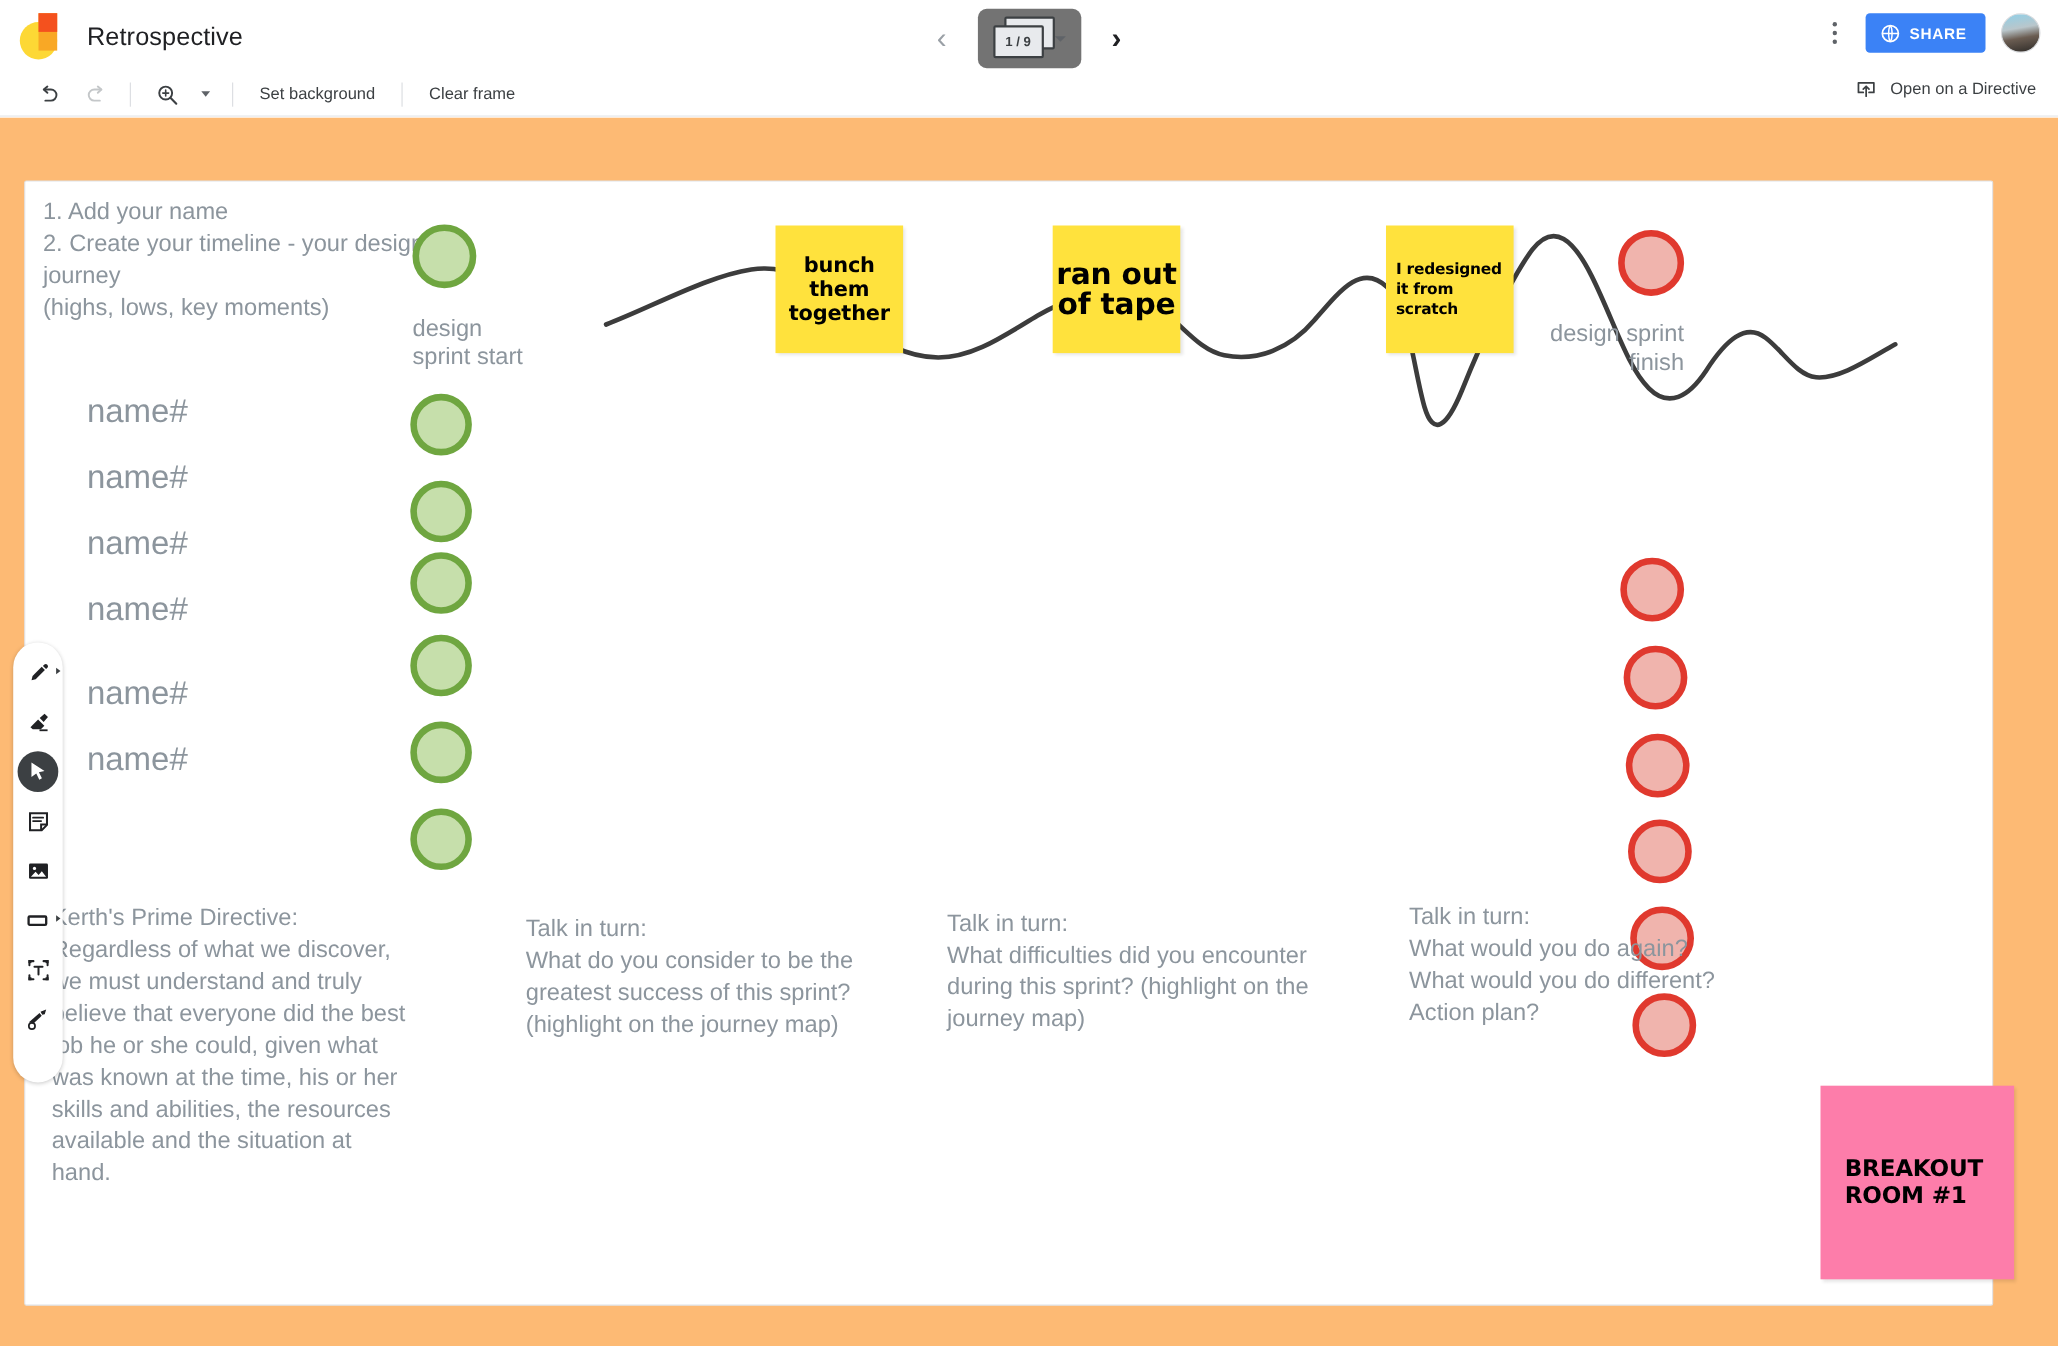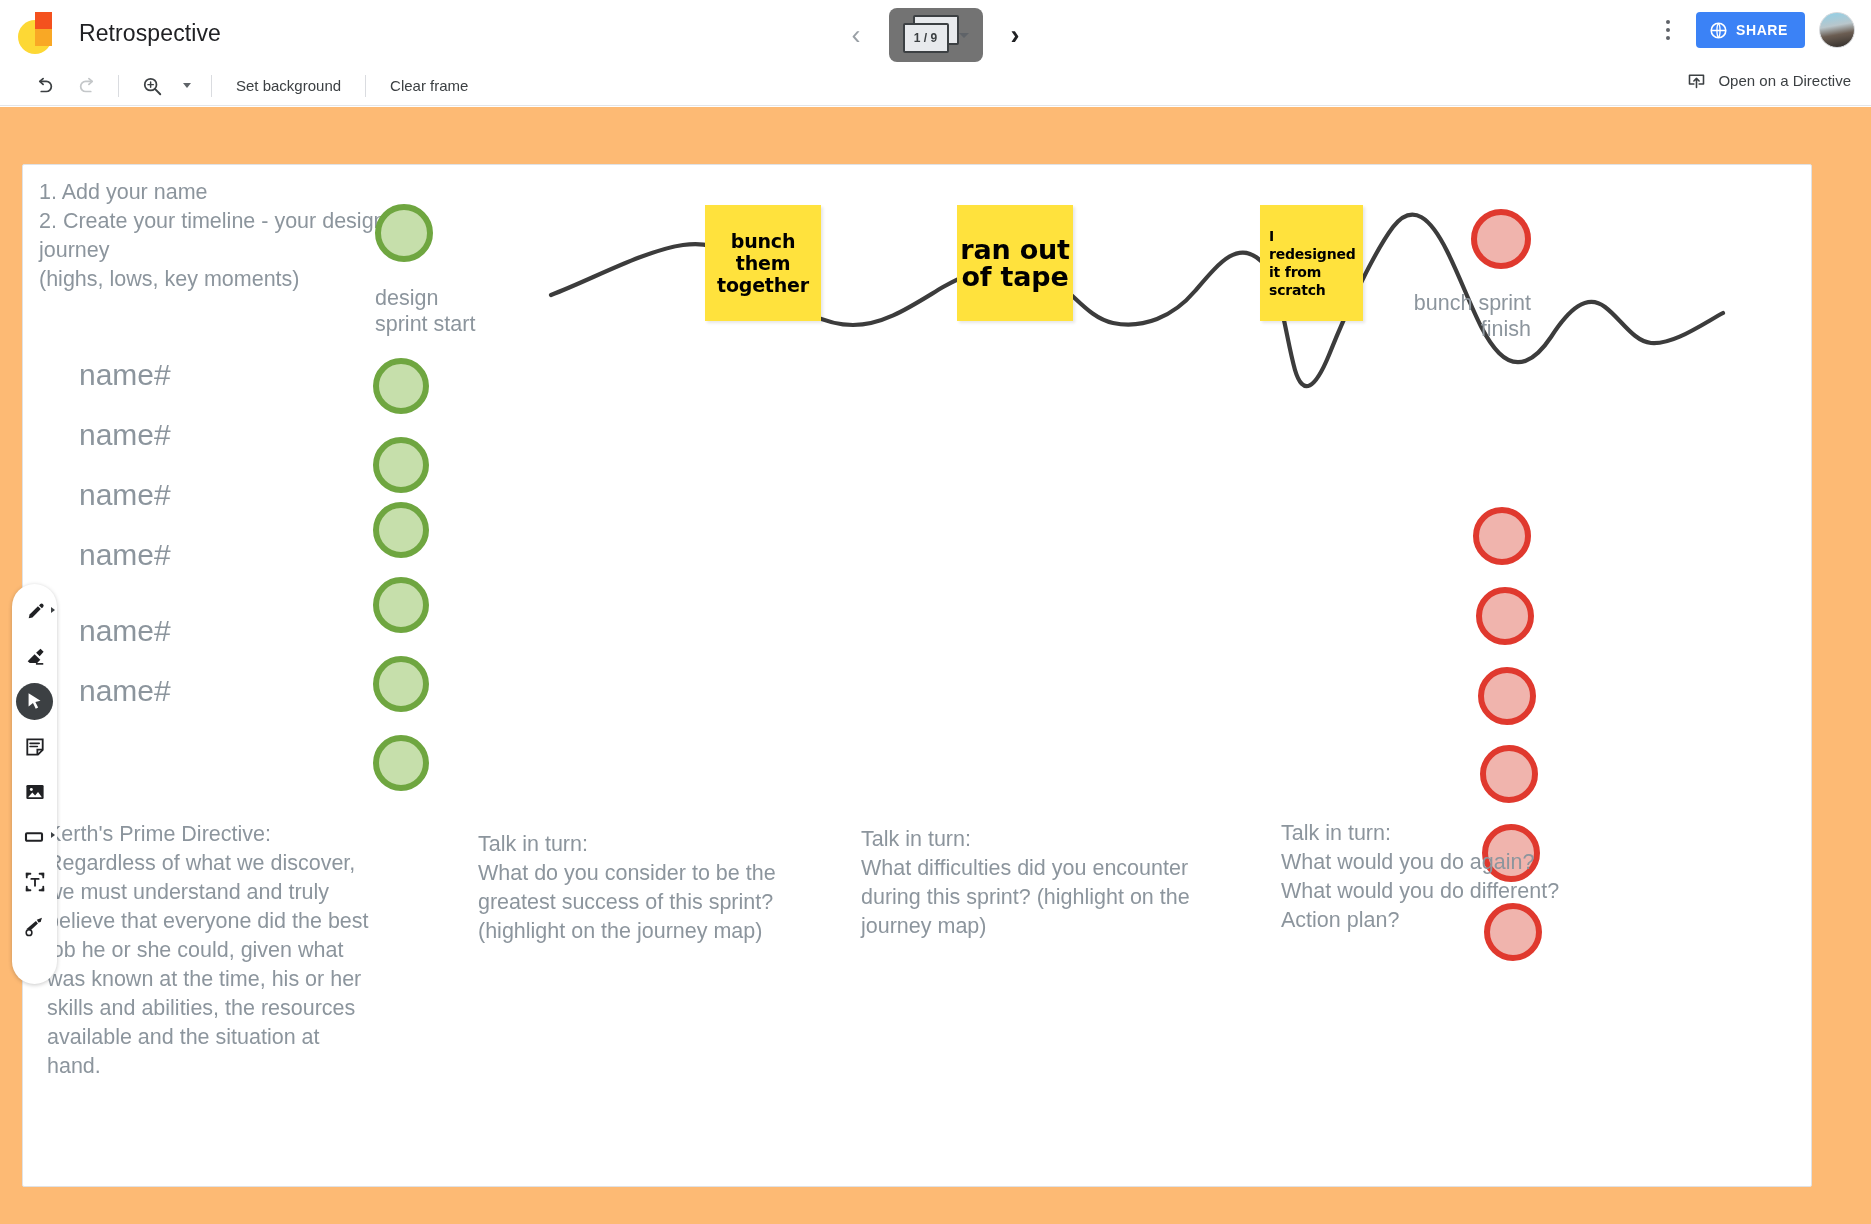--- a/index.html
+++ b/index.html
@@ -272,21 +272,21 @@
                C 1444 126, 1456 168, 1476 188 C 1494 206, 1512 196, 1528 172
                C 1546 144, 1564 128, 1582 142 C 1598 154, 1610 176, 1628 178
                C 1650 180, 1678 160, 1700 148" fill="none" stroke="#3c3c3c" stroke-width="4.2" stroke-linecap="round"></path>
     </svg>
 
     <div class="circle green" style="left:352px; top:39px; width:58px; height:58px;"></div>
     <div class="lbl" style="left:352px; top:120px; width:130px; white-space:pre-line;">design
 sprint start</div>
 
     <div class="circle red" style="left:1448px; top:44px; width:60px; height:60px;"></div>
-    <div class="lbl right" style="left:1350px; top:125px; width:158px; white-space:pre-line;">bunch sprint
+    <div class="lbl right" style="left:1350px; top:125px; width:158px; white-space:pre-line;">design sprint
 finish</div>
 
     <div class="circle green" style="left:350px; top:193px; width:56px; height:56px;"></div>
     <div class="circle green" style="left:350px; top:272px; width:56px; height:56px;"></div>
     <div class="circle green" style="left:350px; top:337px; width:56px; height:56px;"></div>
     <div class="circle green" style="left:350px; top:412px; width:56px; height:56px;"></div>
     <div class="circle green" style="left:350px; top:491px; width:56px; height:56px;"></div>
     <div class="circle green" style="left:350px; top:570px; width:56px; height:56px;"></div>
 
     <div class="circle red" style="left:1450px; top:342px; width:58px; height:58px;"></div>
@@ -295,21 +295,21 @@
     <div class="circle red" style="left:1457px; top:580px; width:58px; height:58px;"></div>
     <div class="circle red" style="left:1459px; top:659px; width:58px; height:58px;"></div>
     <div class="circle red" style="left:1461px; top:738px; width:58px; height:58px;"></div>
 
     <div class="note" style="left:682px; top:40px; width:116px; height:116px; font-size:19px; line-height:22px;">
       <span>bunch them together</span>
     </div>
     <div class="note" style="left:934px; top:40px; width:116px; height:116px; font-size:27px; line-height:27px;">
       <span>ran out of tape</span>
     </div>
-    <div class="note" style="left:1237px; top:40px; width:103px; height:116px; font-size:14px; line-height:18px; padding:0 9px; justify-content:flex-start; text-align:left;">
+    <div class="note" style="left:1237px; top:40px; width:116px; height:116px; font-size:14px; line-height:18px; padding:0 9px; justify-content:flex-start; text-align:left;">
       <span>I redesigned it from scratch</span>
     </div>
 
     <div class="prompt" style="left:24px; top:655px; width:340px; white-space:pre-line;">Kerth's Prime Directive:
 Regardless of what we discover,
 we must understand and truly
 believe that everyone did the best
 job he or she could, given what
 was known at the time, his or her
 skills and abilities, the resources
@@ -321,20 +321,24 @@
 (highlight on the journey map)</div>
     <div class="prompt" style="left:838px; top:660px; width:360px; white-space:pre-line;">Talk in turn:
 What difficulties did you encounter
 during this sprint? (highlight on the
 journey map)</div>
     <div class="prompt" style="left:1258px; top:654px; width:360px; white-space:pre-line;">Talk in turn:
 What would you do again?
 What would you do different?
 Action plan?</div>
 
+    <div class="note pink" style="left:1632px; top:822px; width:176px; height:176px; font-size:21px; line-height:25px;
+                text-align:left; padding:0 22px; justify-content:flex-start;">
+      <span>BREAKOUT ROOM #1</span>
+    </div>
   </div>
 
   <div class="palette">
     <div class="pal-btn">
       <svg width="22" height="22" viewBox="0 0 24 24">
         <path d="M17.8 3.4a2.2 2.2 0 0 1 3.1 3.1l-1.4 1.4-3.1-3.1 1.4-1.4z" fill="#202124"></path>
         <path d="M15.2 5.7l3.1 3.1-9.1 9.1-4.1 1 1-4.1 9.1-9.1z" fill="#202124"></path>
       </svg>
       <div class="pal-arrow"></div>
     </div>

